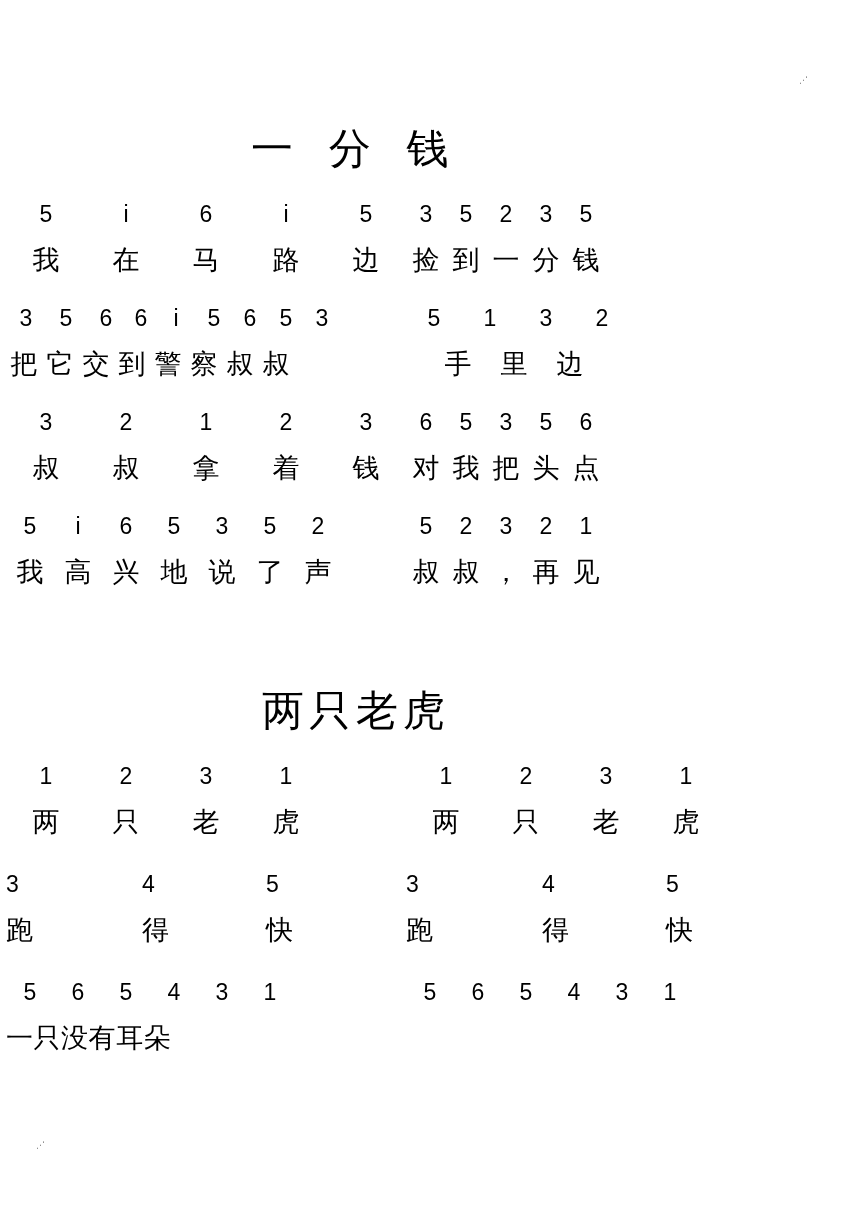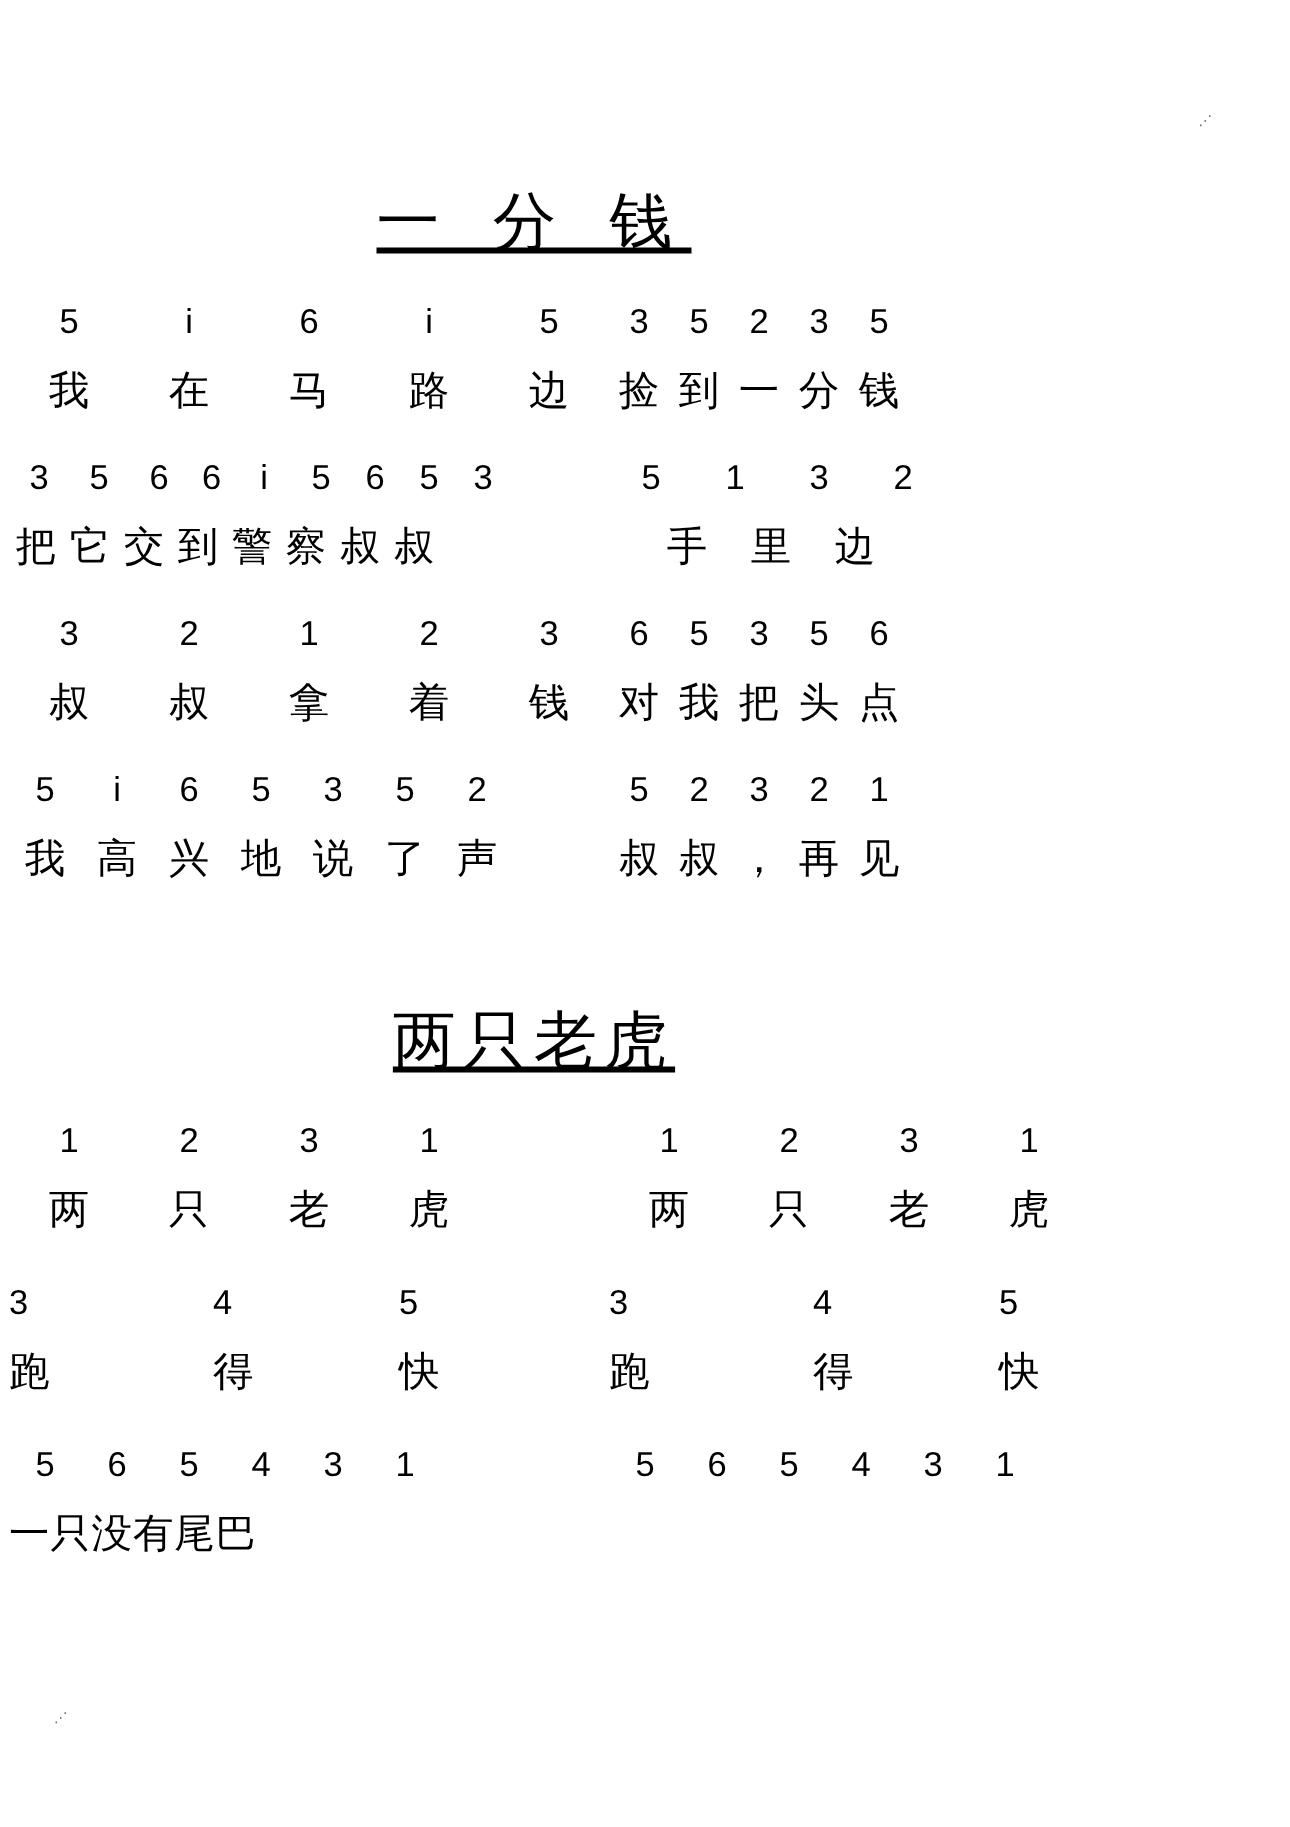--- a/index.html
+++ b/index.html
@@ -30,32 +30,31 @@
     letter-spacing: 0px;
     line-height: 1;
   }
   .corner-tr { right: 52px; top: 76px; }
   .corner-bl { left: 36px; bottom: 68px; }
 
   .song {
     position: absolute;
     left: 0;
     width: 712px;
-    text-decoration: underline;
   }
   .song-title {
     text-align: center;
     font-size: 42px;
     font-weight: normal;
     font-family: "Liberation Serif", "DejaVu Serif", serif;
     letter-spacing: 0.12em;
     line-height: 1.1;
   }
   .song1 { top: 126px; }
-  .song2 { top: 672px; }
+  .song2 { top: 688px; }
   .song1 .song-title { letter-spacing: 0.30em; }
 
   .stanzas {
     margin-top: 22px;
     padding: 0 0 0 0;
   }
   .line-group {
     position: relative;
     width: 700px;
     margin: 0 auto;
@@ -335,21 +334,21 @@
         <div class="half half-left">
           <div class="notes">
             <span class="cell w-48">5</span>
             <span class="cell w-48">6</span>
             <span class="cell w-48">5</span>
             <span class="cell w-48">4</span>
             <span class="cell w-48">3</span>
             <span class="cell w-48">1</span>
           </div>
           <div class="lyrics">
-            <span class="flowtext">一只没有尾巴</span>
+            <span class="flowtext">一只没有耳朵</span>
           </div>
         </div>
         <div class="half half-right">
           <div class="notes">
             <span class="cell w-48">5</span>
             <span class="cell w-48">6</span>
             <span class="cell w-48">5</span>
             <span class="cell w-48">4</span>
             <span class="cell w-48">3</span>
             <span class="cell w-48">1</span>

